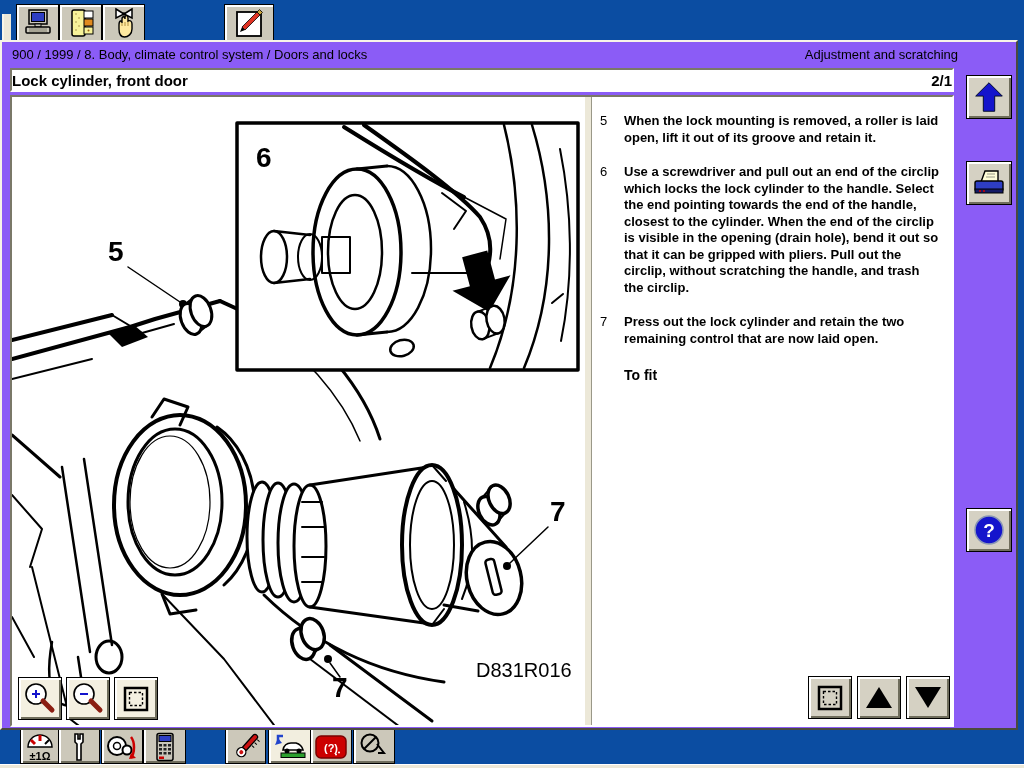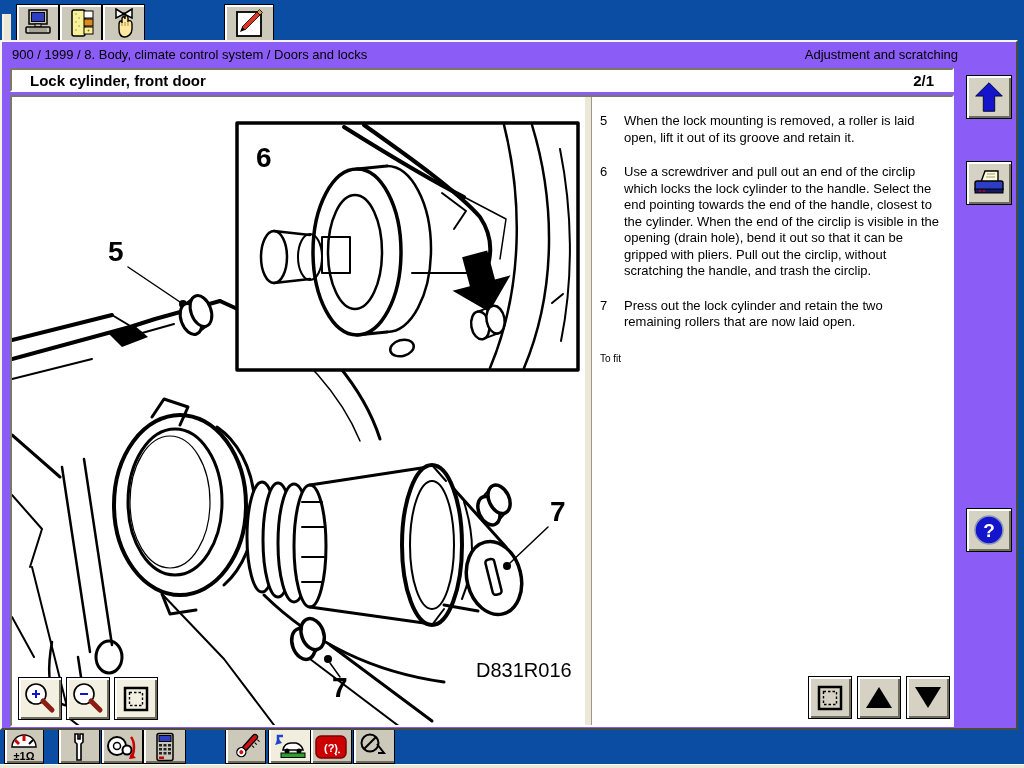--- a/index.html
+++ b/index.html
@@ -29,36 +29,36 @@
   }
   .crumbs{
     position:absolute;left:10px;top:5px;width:946px;height:18px;
     display:flex;justify-content:space-between;font-size:13px;
   }
   .title-field{
     position:absolute;left:8px;top:26px;width:944px;height:24px;
     background:#fff;box-sizing:border-box;
     border:2px solid;border-color:#7a7868 #fff #fff #7a7868;
     display:flex;align-items:center;justify-content:space-between;
-    padding:0 18px;font-size:15px;font-weight:bold;
+    padding:0 0;font-size:15px;font-weight:bold;
   }
   .content{
     position:absolute;left:8px;top:53px;width:944px;height:632px;
     box-sizing:border-box;background:#fff;
     border:2px solid;border-color:#7a7868 #fff #fff #7a7868;
     display:flex;
   }
   .diagram-pane{width:572px;height:628px;position:relative;background:#fff;flex:none;}
   .divider{width:8px;flex:none;background:#ece8d8;border-left:1px solid #fff;border-right:1px solid #9a9888;box-sizing:border-box;}
   .text-pane{flex:1;position:relative;background:#fff;}
   .steps{position:absolute;left:8px;top:16px;right:10px;font-size:13px;line-height:16.5px;}
   .step{display:flex;margin-bottom:18px;}
   .step .num{width:24px;flex:none;}
-  .step .body{flex:1;}
-  .tofit{font-weight:normal;font-size:10px;margin-top:20px;}
+  .step .body{flex:1;font-weight:bold;}
+  .tofit{font-weight:bold;font-size:14px;margin-top:20px;margin-left:24px;}
   
   .b3d{
     position:absolute;background:#d5d1c3;border:1px solid #000;
     box-shadow:inset 2px 2px 0 #fff, inset -2px -2px 0 #6f6d5c;
     display:flex;align-items:center;justify-content:center;box-sizing:border-box;
     cursor:pointer;
   }
   .cream{background:#f4f0e1;}
   .rail-btn{left:964px;width:46px;height:44px;}
   .diagram-tools{position:absolute;left:6px;bottom:5px;display:flex;gap:4px;}
@@ -282,21 +282,21 @@
         <div class="step">
           <span class="num">5</span>
           <span class="body">When the lock mounting is removed, a roller is laid open, lift it out of its groove and retain it.</span>
         </div>
         <div class="step">
           <span class="num">6</span>
           <span class="body">Use a screwdriver and pull out an end of the circlip which locks the lock cylinder to the handle. Select the end pointing towards the end of the handle, closest to the cylinder. When the end of the circlip is visible in the opening (drain hole), bend it out so that it can be gripped with pliers. Pull out the circlip, without scratching the handle, and trash the circlip.</span>
         </div>
         <div class="step">
           <span class="num">7</span>
-          <span class="body">Press out the lock cylinder and retain the two remaining rollers that are now laid open.</span>
+          <span class="body">Press out the lock cylinder and retain the two remaining control that are now laid open.</span>
         </div>
         <div class="tofit">To fit</div>
       </div>
 
       <div class="pane-tools">
         <div class="b3d">
           <svg width="36" height="36" viewBox="0 0 36 36">
             <rect x="7" y="7" width="22" height="22" stroke="#000" stroke-width="2.5" fill="none"></rect>
             <rect x="11.5" y="11.5" width="13" height="13" stroke="#000" stroke-width="1.4" stroke-dasharray="2.5 2" fill="none"></rect>
           </svg>
@@ -332,21 +332,21 @@
   </div>
   <div class="b3d rail-btn" style="top:466px;">
     <svg width="38" height="38" viewBox="0 0 38 38">
       <circle cx="19" cy="19" r="14" fill="#1414cc" stroke="#8a97b5" stroke-width="1.5"></circle>
       <text x="19" y="26" text-anchor="middle" font-size="19" font-weight="bold" fill="#fff">?</text>
     </svg>
   </div>
 </div>
 
 <div>
-  <div class="btab" style="left:4px;width:38px;">
+  <div class="btab" style="left:20px;width:38px;">
     <svg width="34" height="30" viewBox="0 0 34 30">
       <path d="M5 15 A12 12 0 0 1 29 15 Z" fill="#fff" stroke="#000" stroke-width="1.5"></path>
       <path d="M8 8 L12 12" stroke="#cc0000" stroke-width="3"></path>
       <path d="M17 3 L17 9" stroke="#cc0000" stroke-width="3"></path>
       <path d="M26 8 L22 12" stroke="#000" stroke-width="2"></path>
       <text x="17" y="28" text-anchor="middle" font-size="11" font-weight="bold" fill="#000">±1Ω</text>
     </svg>
   </div>
   <div class="btab" style="left:58px;width:40px;">
     <svg width="34" height="30" viewBox="0 0 34 30">

